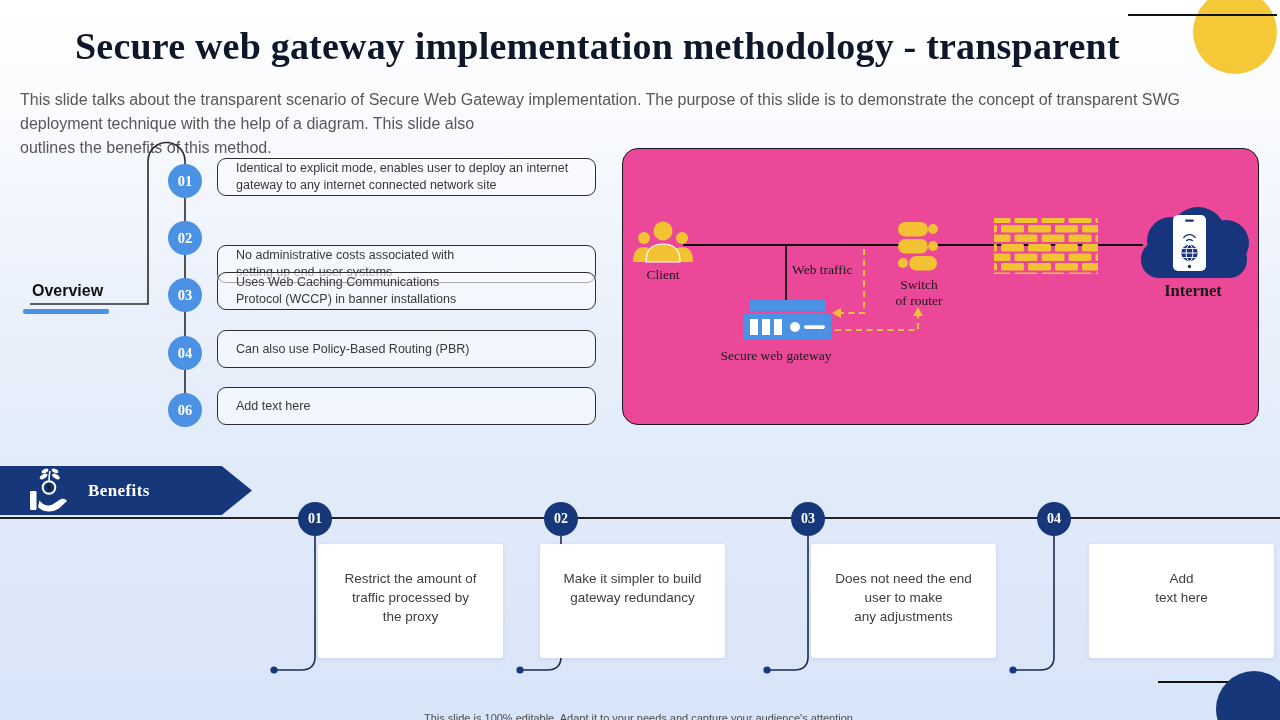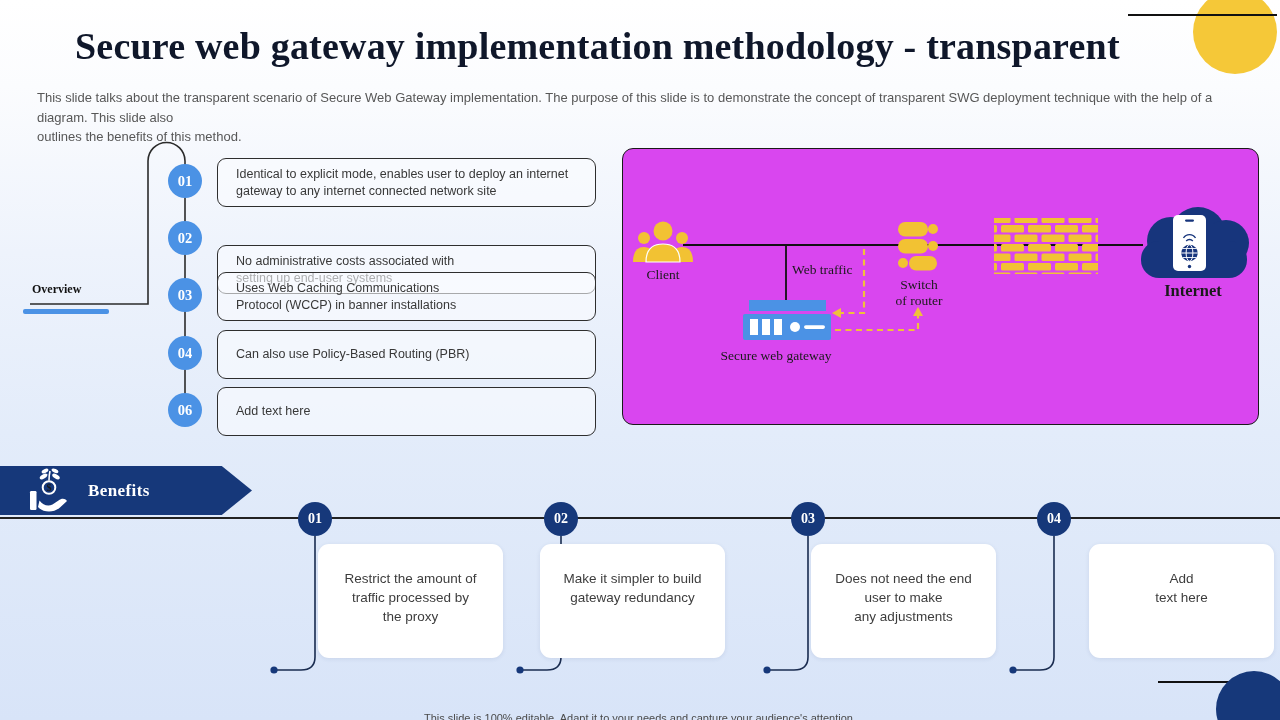--- a/index.html
+++ b/index.html
@@ -9,68 +9,68 @@
     background:linear-gradient(180deg,#ffffff 0%,#fbfcfe 12%,#eef3fc 35%,#e3ecfa 60%,#d8e4f8 100%);
   }
   .abs{position:absolute;}
   
   .title{
     left:28px;top:26px;width:1140px;
     font-family:"Liberation Serif",serif;font-weight:bold;font-size:38px;
     color:#0f172a;letter-spacing:.2px;line-height:1.1;margin-left:47px;
   }
   .subtitle{
-    left:37px;top:88px;width:1222px;font-size:13px;line-height:1.5;
+    left:20px;top:88px;width:1222px;font-size:16px;line-height:1.5;
     color:#575757;white-space:pre-line;
   }
   .decor-line-tr{left:1128px;top:14px;width:149px;height:2px;background:#111;z-index:3;}
   .decor-circle-tr{left:1193px;top:-10px;width:84px;height:84px;border-radius:50%;background:#f5c838;z-index:2;}
   .decor-line-br{left:1158px;top:681px;width:96px;height:2px;background:#111;z-index:2;}
   .decor-circle-br{left:1216px;top:671px;width:76px;height:76px;border-radius:50%;background:#16387a;z-index:3;}
   
   .overview-label{
-    left:32px;top:282px;font-family:Liberation Serif, serif;font-weight:bold;
-    font-size:12px;color:#111;
+    left:32px;top:282px;font-family:Liberation Sans, sans-serif;font-weight:bold;
+    font-size:16px;color:#111;
   }
   .ov-circle{
     width:34px;height:34px;border-radius:50%;background:#4b92e5;color:#fff;
     display:flex;align-items:center;justify-content:center;
     font-family:"Liberation Serif",serif;font-weight:bold;font-size:14.5px;left:168px;z-index:2;
   }
   .ov-box{
-    left:217px;width:379px;height:49px;border:1.6px solid #2e2e2e;border-radius:9px;
+    left:217px;width:379px;height:38px;border:1.6px solid #2e2e2e;border-radius:9px;
     background:rgba(250,252,255,0.6);display:flex;align-items:center;z-index:1;
     box-sizing:border-box;padding-left:18px;
   }
   .ov-box span{font-size:12.5px;color:#383838;line-height:1.35;white-space:pre-line;}
   
   .diagram-panel{
-    left:622px;top:148px;width:637px;height:277px;background:#d946ef;
-    border:1.6px solid #1a1a1a;border-radius:11px;box-sizing:border-box;z-index:1;
+    left:622px;top:148px;width:637px;height:277px;background:#ec4899;
+    border:1.6px solid #1a1a1a;border-radius:16px;box-sizing:border-box;z-index:1;
   }
   .diagram-panel svg{position:absolute;left:0;top:0;}
   
   .band-line{left:0;top:517px;width:1280px;height:1.5px;background:#222;z-index:1;}
   .benefits-banner{
     left:0;top:466px;width:252px;height:49px;background:#16387a;z-index:2;
     clip-path:polygon(0 0,88% 0,100% 50%,88% 100%,0 100%);
     display:flex;align-items:center;
   }
   .benefits-banner .banner-icon{margin-left:28px;}
   .benefits-banner .banner-text{
     margin-left:16px;color:#fff;font-family:"Liberation Serif",serif;
     font-weight:bold;font-size:17px;letter-spacing:.4px;
   }
   .bf-circle{
     width:34px;height:34px;border-radius:50%;background:#16387a;color:#fff;
     display:flex;align-items:center;justify-content:center;top:502px;
     font-family:"Liberation Serif",serif;font-weight:bold;font-size:14px;z-index:3;
   }
   .bf-card{
-    top:544px;width:185px;height:114px;background:#ffffff;border-radius:11px;
+    top:544px;width:185px;height:114px;background:#ffffff;border-radius:3px;
     box-shadow:0 1px 4px rgba(40,60,110,0.10);z-index:2;box-sizing:border-box;
     padding:25px 10px 0 10px;text-align:center;
   }
   .bf-card span{font-size:13.5px;color:#3d3d3d;line-height:1.32;white-space:pre-line;}
   .bf-connectors{left:0;top:517px;z-index:1;}
   
   .footer{
     left:0;top:700px;width:1280px;text-align:center;font-size:11px;color:#4a4a4a;margin-top:12px;
   }
   svg text{font-family:"Liberation Serif",serif;fill:#1a1a1a;}

